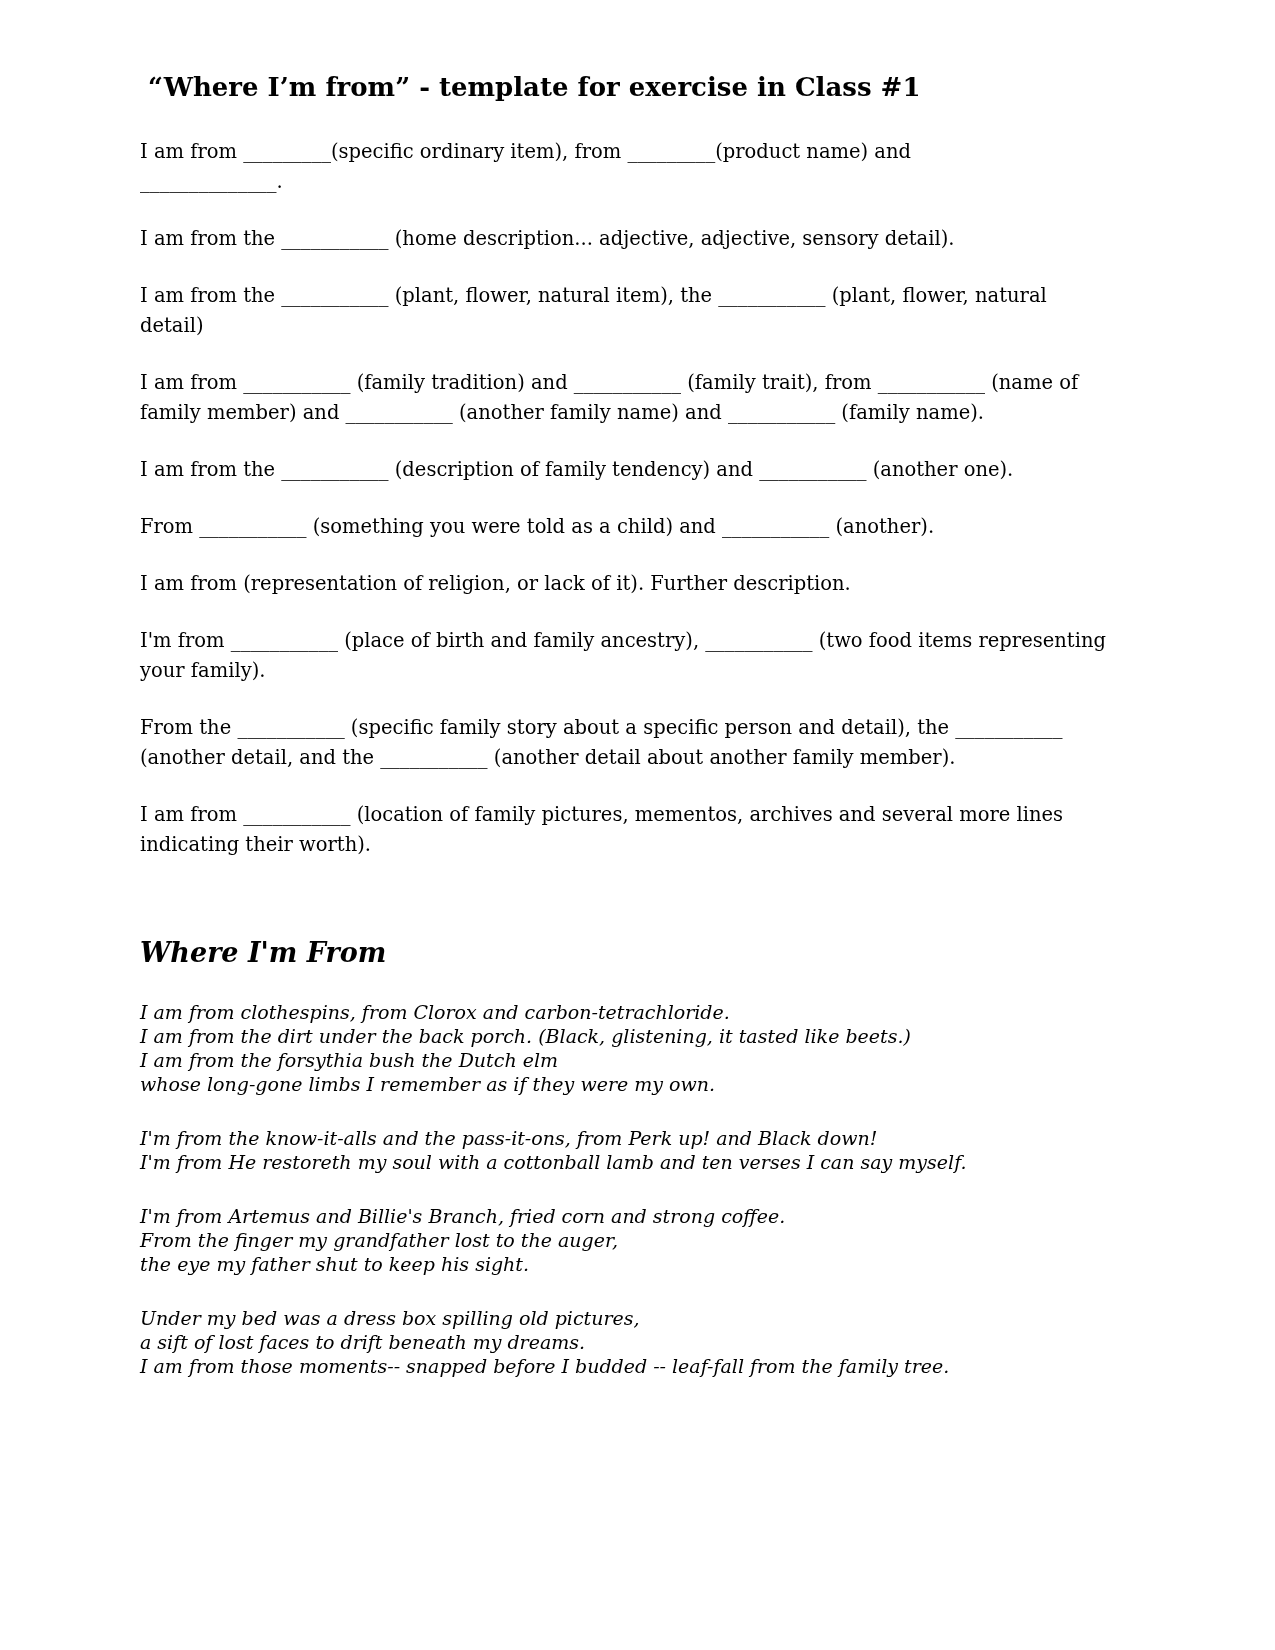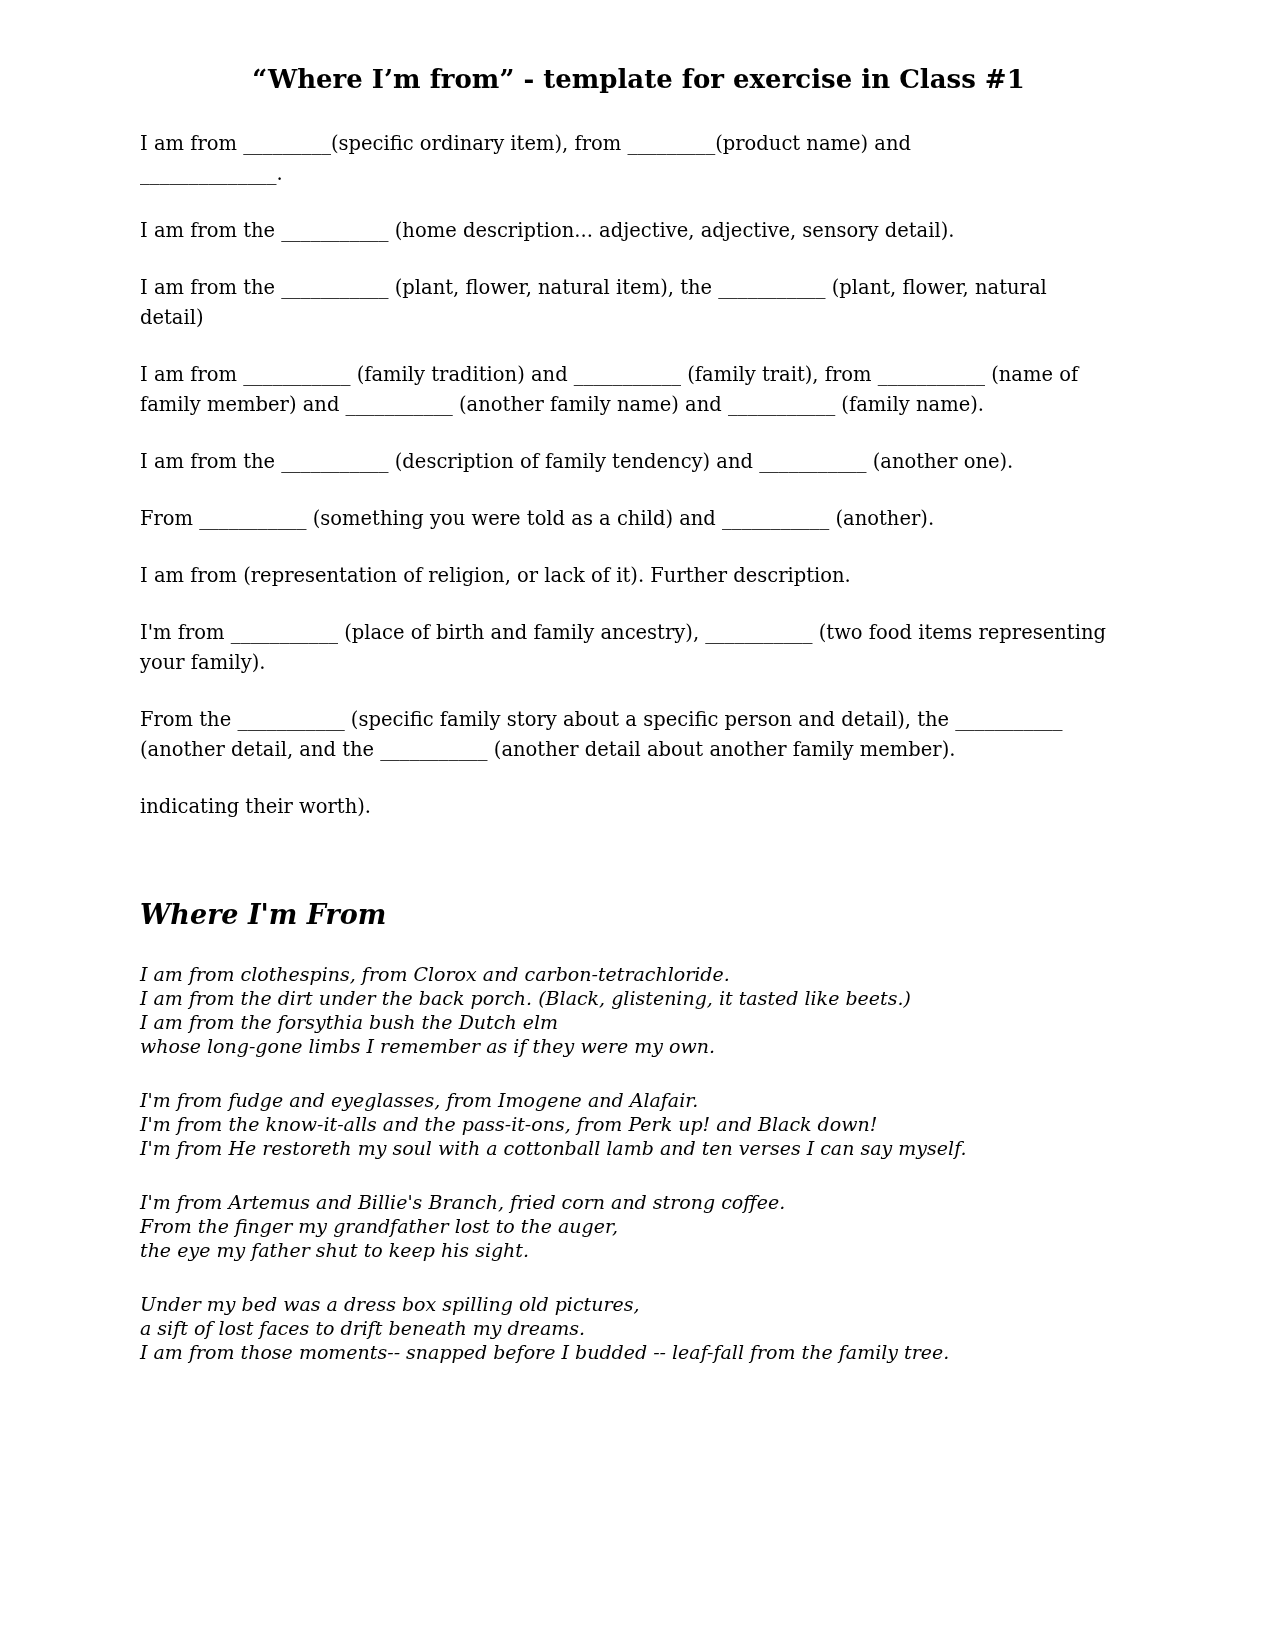--- a/index.html
+++ b/index.html
@@ -14,25 +14,24 @@
     color: #000000;
   }
   .page {
     box-sizing: border-box;
     width: 1275px;
     height: 1650px;
     padding: 62px 138px 0 140px;
     background: #ffffff;
   }
   .doc-title {
-    margin: 0;
+    margin: 8px;
     font-size: 26px;
     line-height: 34px;
     font-weight: 700;
-    text-align: center;
     letter-spacing: 0px;
   }
   .template-section {
     margin-top: 33px;
   }
   .tpl-paragraph {
     margin: 0 0 27px 0;
     font-size: 19.5px;
     line-height: 30px;
     font-weight: 400;
@@ -96,36 +95,36 @@
     </p>
     <p class="tpl-paragraph">
       <span class="tpl-line">I'm from ___________ (place of birth and family ancestry), ___________ (two food items representing</span>
       <span class="tpl-line">your family).</span>
     </p>
     <p class="tpl-paragraph">
       <span class="tpl-line">From the ___________ (specific family story about a specific person and detail), the ___________</span>
       <span class="tpl-line">(another detail, and the ___________ (another detail about another family member).</span>
     </p>
     <p class="tpl-paragraph">
+      <span class="tpl-line">I am from ___________ (location of family pictures, mementos, archives and several more lines</span>
       <span class="tpl-line">indicating their worth).</span>
     </p>
   </section>
 
   <section class="poem-section">
     <h2 class="poem-heading">Where I'm From</h2>
 
     <div class="poem-stanza">
       <span class="poem-line">I am from clothespins, from Clorox and carbon-tetrachloride.</span>
       <span class="poem-line">I am from the dirt under the back porch. (Black, glistening, it tasted like beets.)</span>
       <span class="poem-line">I am from the forsythia bush the Dutch elm</span>
       <span class="poem-line">whose long-gone limbs I remember as if they were my own.</span>
     </div>
 
     <div class="poem-stanza">
-      <span class="poem-line">I'm from fudge and eyeglasses, from Imogene and Alafair.</span>
       <span class="poem-line">I'm from the know-it-alls and the pass-it-ons, from Perk up! and Black down!</span>
       <span class="poem-line">I'm from He restoreth my soul with a cottonball lamb and ten verses I can say myself.</span>
     </div>
 
     <div class="poem-stanza">
       <span class="poem-line">I'm from Artemus and Billie's Branch, fried corn and strong coffee.</span>
       <span class="poem-line">From the finger my grandfather lost to the auger,</span>
       <span class="poem-line">the eye my father shut to keep his sight.</span>
     </div>
 

